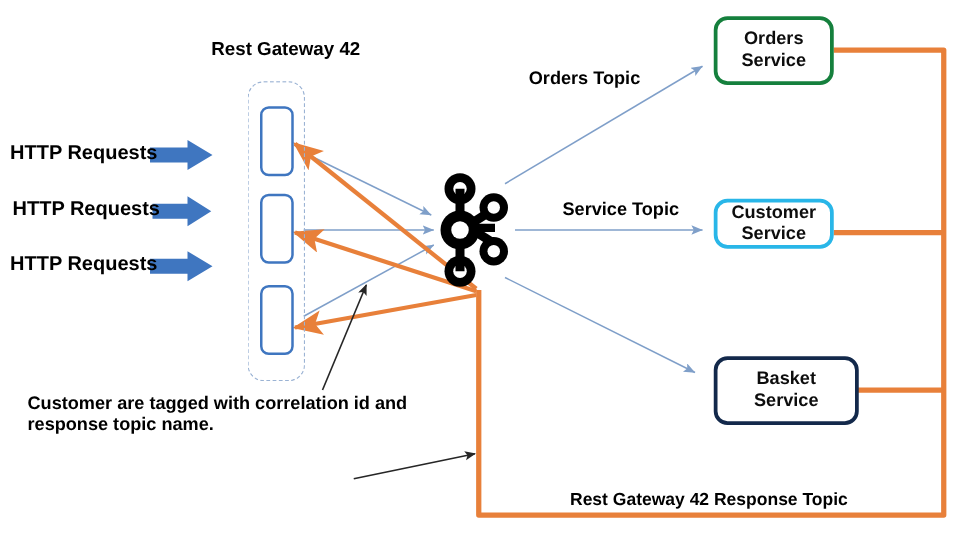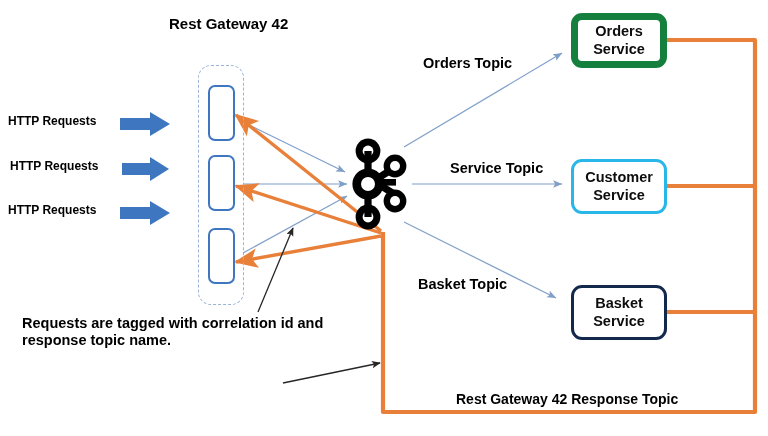--- a/index.html
+++ b/index.html
@@ -29,21 +29,21 @@
     color: #000000;
     font-weight: 600;
     white-space: nowrap;
     line-height: 1.18;
   }
   .title-lbl {
     font-size: 15px;
     font-weight: 700;
   }
   .http-lbl {
-    font-size: 12px;
+    font-size: 16px;
     font-weight: 700;
   }
   .topic-lbl {
     font-size: 14.5px;
     font-weight: 700;
     text-align: center;
   }
   .note-lbl {
     font-size: 14.5px;
     font-weight: 700;
@@ -153,41 +153,40 @@
     <path d="M22,41 L44,27 L48,33 L26,47 z" fill="#000"></path>
     <path d="M22,45 L44,59 L48,53 L26,39 z" fill="#000"></path>
     <circle cx="20" cy="46" r="15.6" fill="#000"></circle>
     <circle cx="20" cy="46" r="7" fill="#fff"></circle>
     <circle cx="47" cy="28" r="11.4" fill="#000"></circle>
     <circle cx="47" cy="28" r="5" fill="#fff"></circle>
     <circle cx="47" cy="63" r="11.4" fill="#000"></circle>
     <circle cx="47" cy="63" r="5" fill="#fff"></circle>
   </svg>
 
-  <div class="lbl title-lbl" style="left:169px; top:15px;">Rest Gateway 42</div>
+  <div class="lbl title-lbl" style="left:169px; top:31px;">Rest Gateway 42</div>
 
   <div class="lbl http-lbl" style="left:8px; top:114px;">HTTP Requests</div>
   <div class="lbl http-lbl" style="left:10px; top:159px;">HTTP Requests</div>
   <div class="lbl http-lbl" style="left:8px; top:203px;">HTTP Requests</div>
 
   <div class="lbl topic-lbl" style="left:423px; top:55px;">Orders Topic</div>
   <div class="lbl topic-lbl" style="left:450px; top:160px;">Service Topic</div>
-  <div class="lbl topic-lbl" style="left:418px; top:276px;">Basket Topic</div>
 
-  <div class="svc-box" style="left:571px; top:13px; width:96px; height:55px; border:7px solid #15803d;">
+  <div class="svc-box" style="left:571px; top:13px; width:96px; height:55px; border:3px solid #15803d;">
     <span>Orders</span>
     <span>Service</span>
   </div>
-  <div class="svc-box" style="left:571px; top:159px; width:96px; height:55px; border:3px solid #29b6e8;">
+  <div class="svc-box" style="left:571px; top:159px; width:96px; height:40px; border:3px solid #29b6e8;">
     <span>Customer</span>
     <span>Service</span>
   </div>
-  <div class="svc-box" style="left:571px; top:285px; width:96px; height:55px; border:3px solid #13294b;">
+  <div class="svc-box" style="left:571px; top:285px; width:116px; height:55px; border:3px solid #13294b;">
     <span>Basket</span>
     <span>Service</span>
   </div>
 
   <div class="lbl resp-lbl" style="left:456px; top:391px;">Rest Gateway 42 Response Topic</div>
 
-  <div class="lbl note-lbl" style="left:22px; top:315px;">Requests are tagged with correlation id and
+  <div class="lbl note-lbl" style="left:22px; top:315px;">Customer are tagged with correlation id and
 response topic name.</div>
 
 </div>
 
 </body></html>

